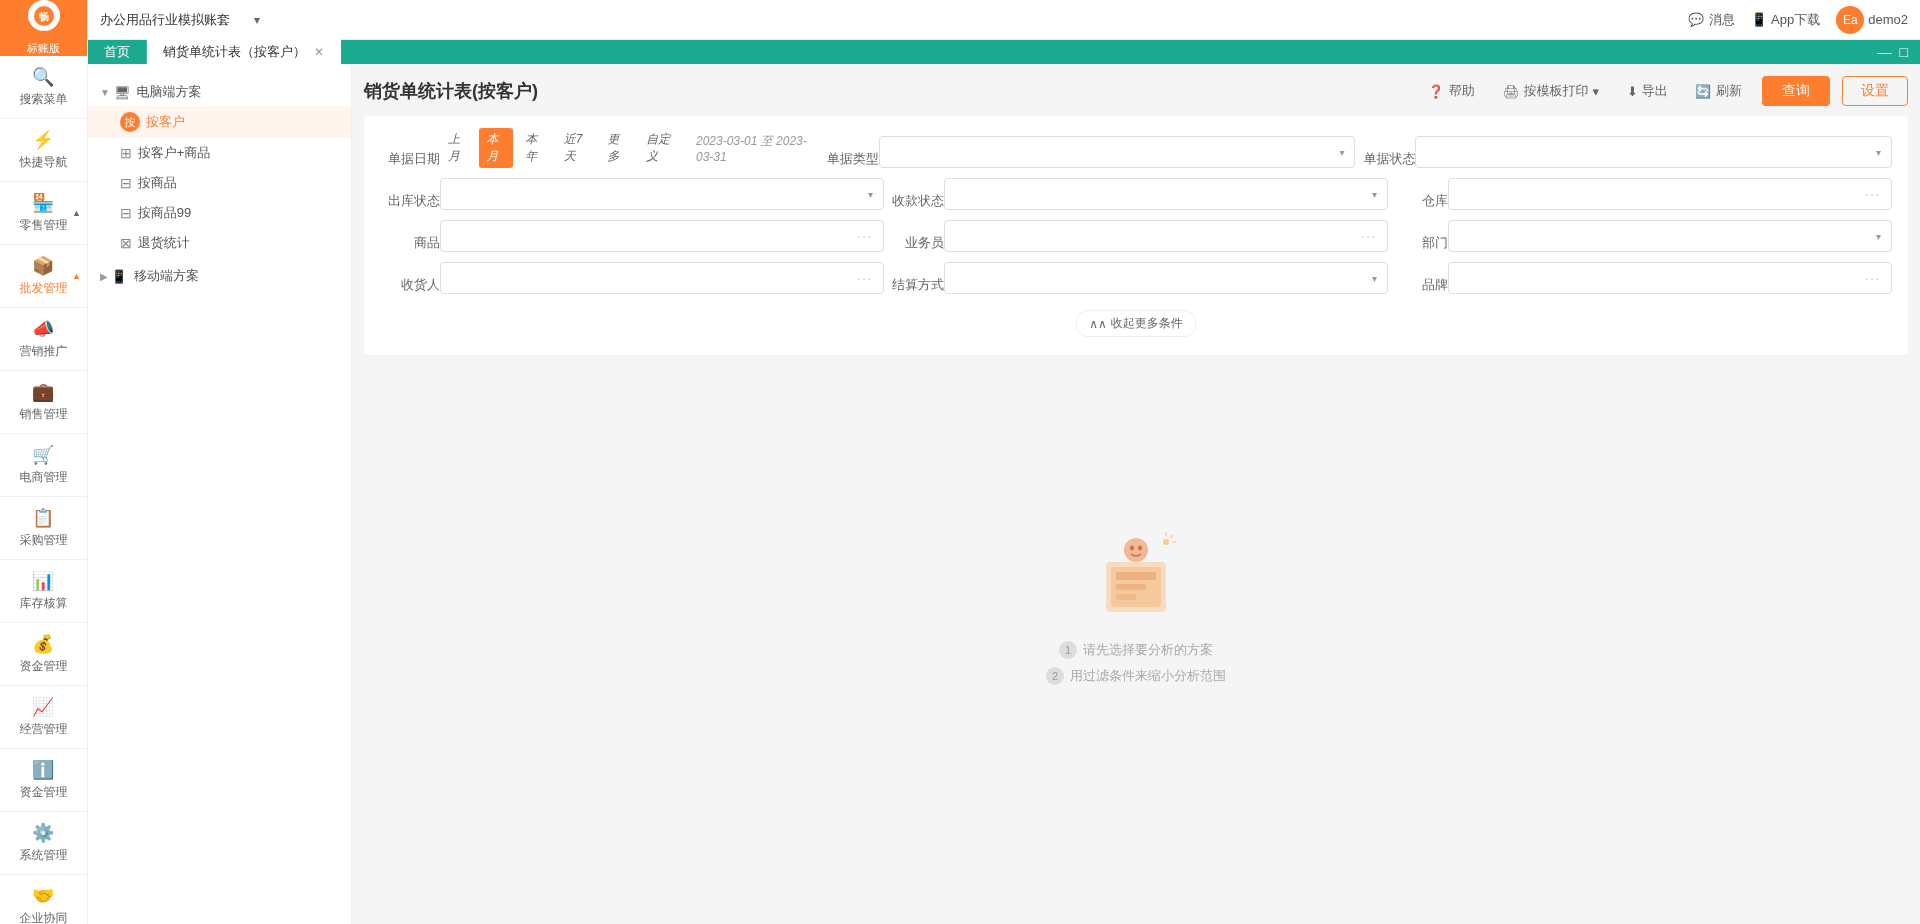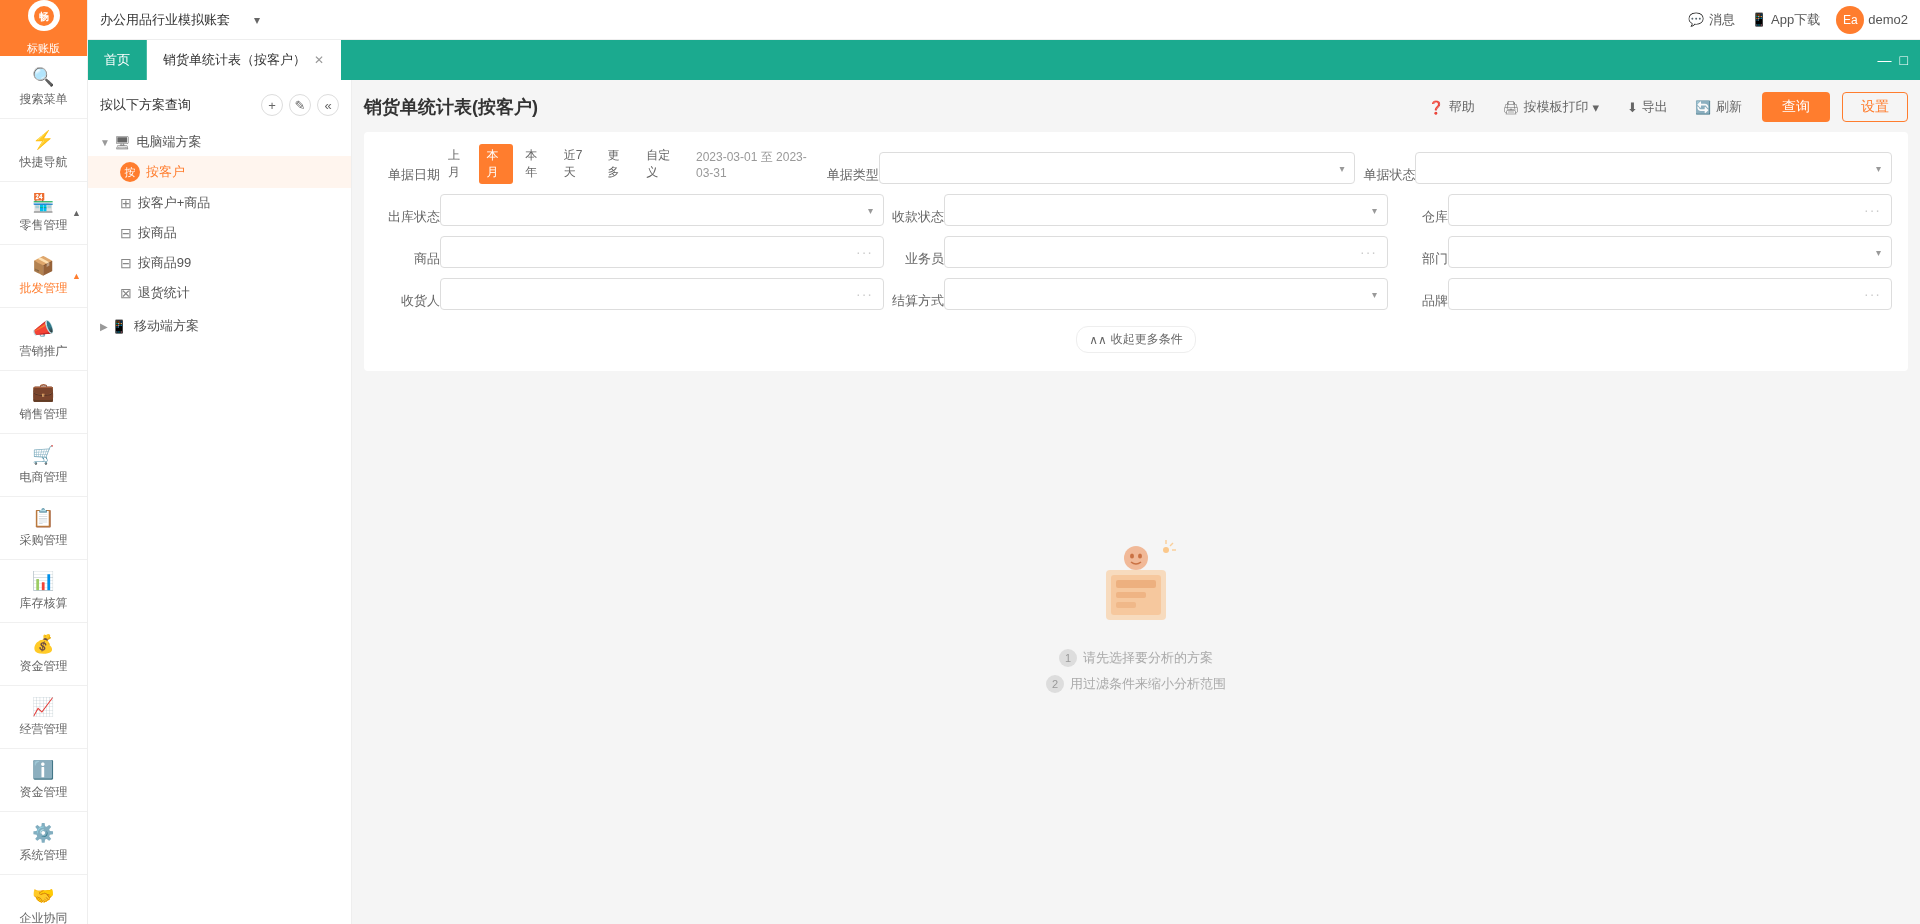--- a/index.html
+++ b/index.html
@@ -109,21 +109,21 @@
       background: #ff7d2e;
       display: flex;
       align-items: center;
       justify-content: center;
       color: #fff;
       font-size: 12px;
     }
 
     
     .tabbar {
-      height: 40px;
+      height: 24px;
       background: #1baa8f;
       display: flex;
       align-items: center;
       padding: 0 0;
     }
     .tab-item {
       height: 40px;
       padding: 0 16px;
       display: flex;
       align-items: center;
@@ -338,20 +338,21 @@
       min-height: 32px;
     }
     .filter-field .ff-value { flex: 1; color: #999; }
     .filter-field .ff-arrow { color: #999; font-size: 10px; }
     .filter-field .ff-dots { color: #ccc; font-size: 14px; letter-spacing: 1px; }
     .date-filter {
       display: flex;
       align-items: center;
       flex: 1;
       gap: 6px;
+      font-style: italic;
     }
     .date-tabs {
       display: flex;
       align-items: center;
       gap: 4px;
     }
     .date-tab {
       padding: 3px 8px;
       font-size: 12px;
       border-radius: 3px;
@@ -531,28 +532,20 @@
     </div>
     <div class="tabbar-right">
       <span>—</span>
       <span>□</span>
     </div>
   </div>
 
   <div class="content-area">
 
     <div class="left-panel">
-      <div class="left-panel-header">
-        <span>按以下方案查询</span>
-        <div class="lph-actions">
-          <div class="lph-btn">+</div>
-          <div class="lph-btn">✎</div>
-          <div class="lph-btn">«</div>
-        </div>
-      </div>
 
       <div class="scheme-section">
         <div class="scheme-title">
           <span class="arrow">▼</span>
           <span class="folder-icon">🖥</span>
           <span>电脑端方案</span>
         </div>
         <div class="scheme-item active">
           <div class="si-prefix">按</div>
           <span>按客户</span>

